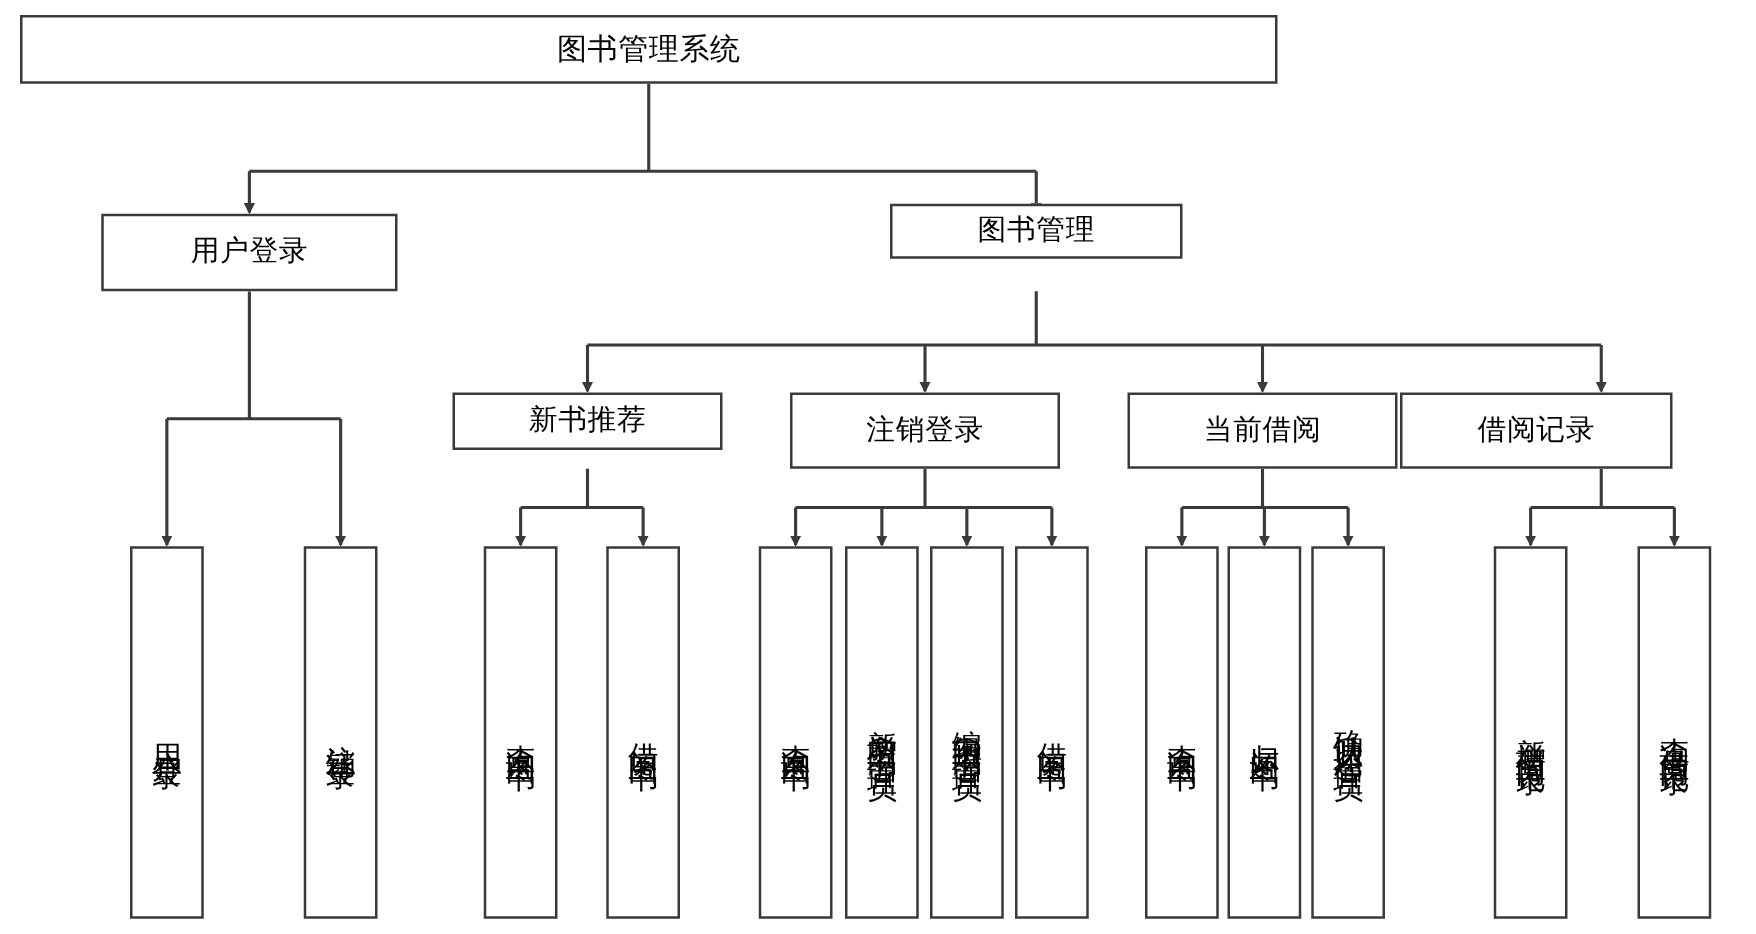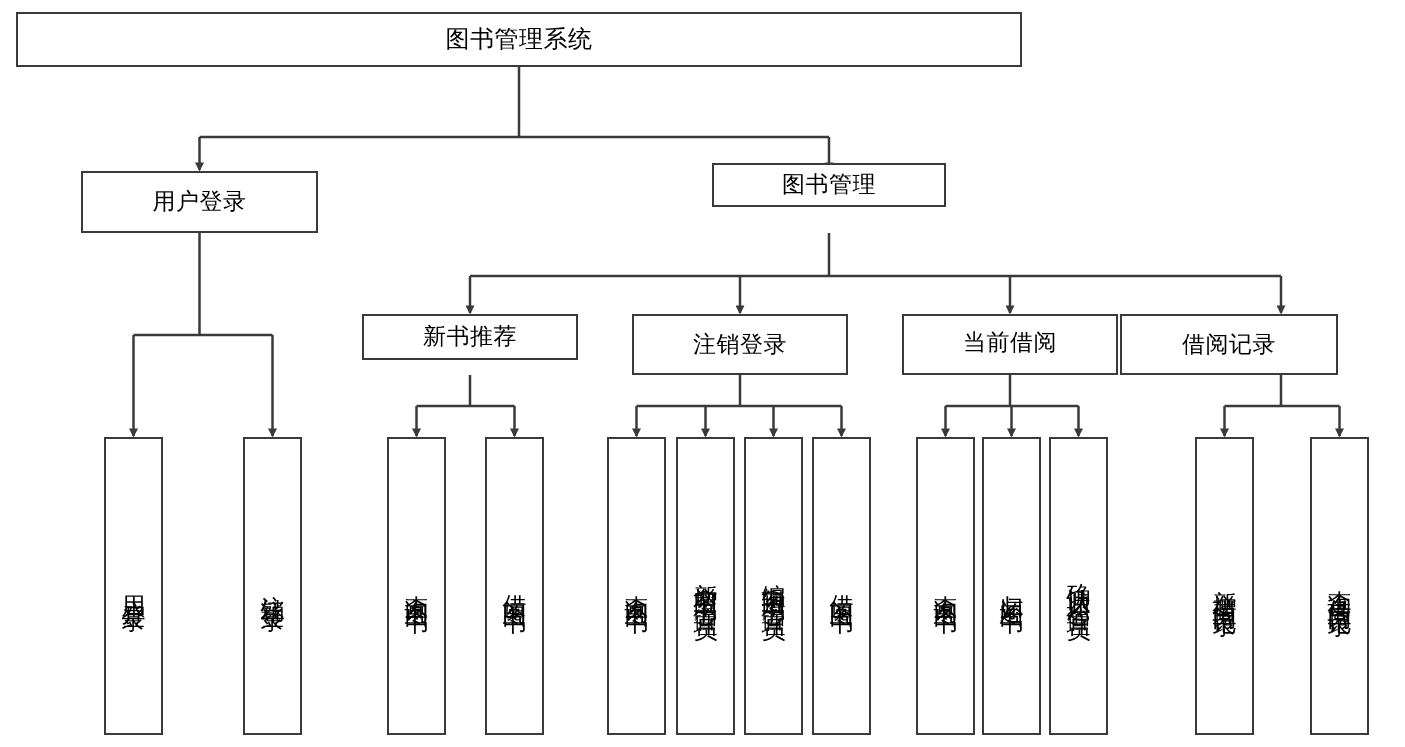--- a/index.html
+++ b/index.html
@@ -127,21 +127,21 @@
       </div>
       <div class="node horiz" style="left: 712px; top: 163px; width: 234px; height: 44px;">
         <span class="node-label">图书管理</span>
       </div>
       <div class="node horiz" style="left: 362px; top: 314px; width: 216px; height: 46px;">
         <span class="node-label">新书推荐</span>
       </div>
       <div class="node horiz" style="left: 632px; top: 314px; width: 216px; height: 61px;">
         <span class="node-label">注销登录</span>
       </div>
-      <div class="node horiz" style="left: 902px; top: 314px; width: 216px; height: 61px; font-family: Liberation Mono, monospace;">
+      <div class="node horiz" style="left: 902px; top: 314px; width: 216px; height: 61px;">
         <span class="node-label">当前借阅</span>
       </div>
       <div class="node horiz" style="left: 1120px; top: 314px; width: 218px; height: 61px;">
         <span class="node-label">借阅记录</span>
       </div>
       <div class="node vert" style="left: 104px; top: 437px; width: 59px; height: 298px;">
         <span class="node-label">用户登录</span>
       </div>
       <div class="node vert" style="left: 243px; top: 437px; width: 59px; height: 298px;">
         <span class="node-label">注销登录</span>

